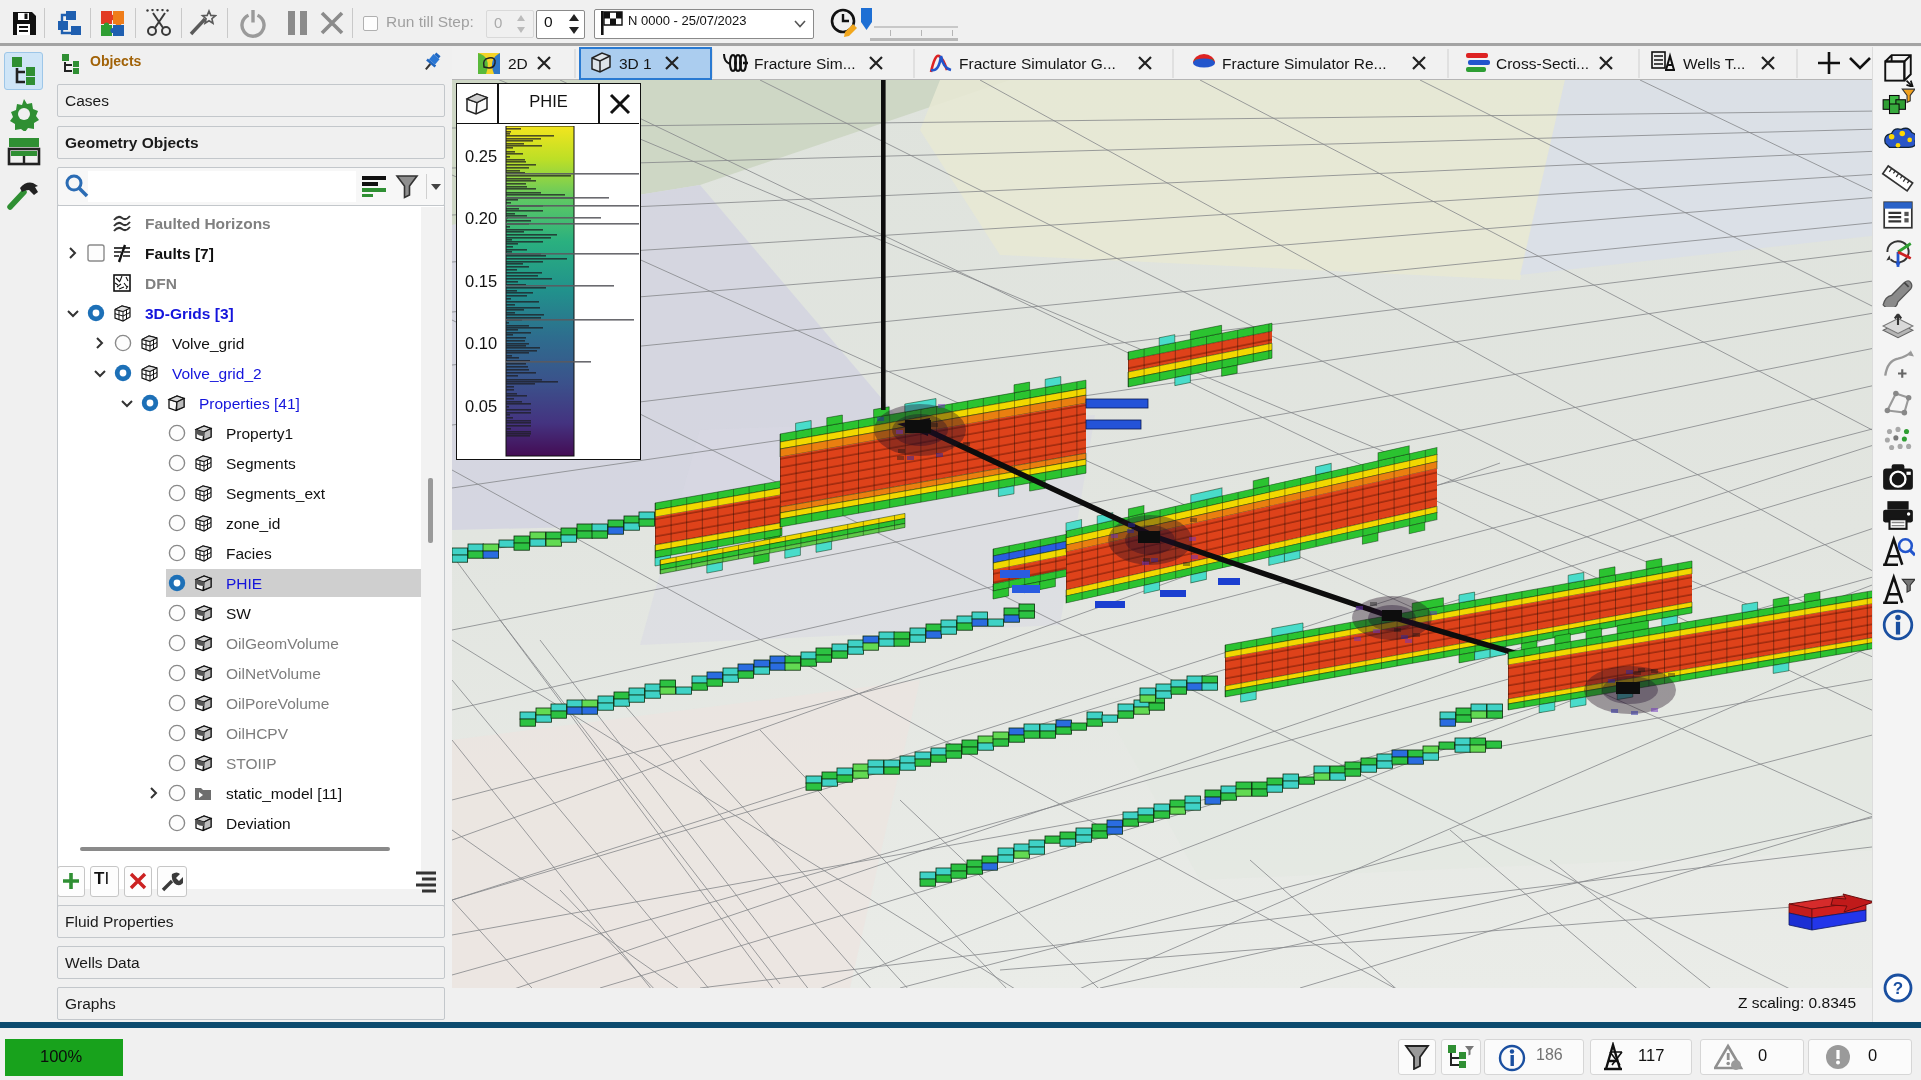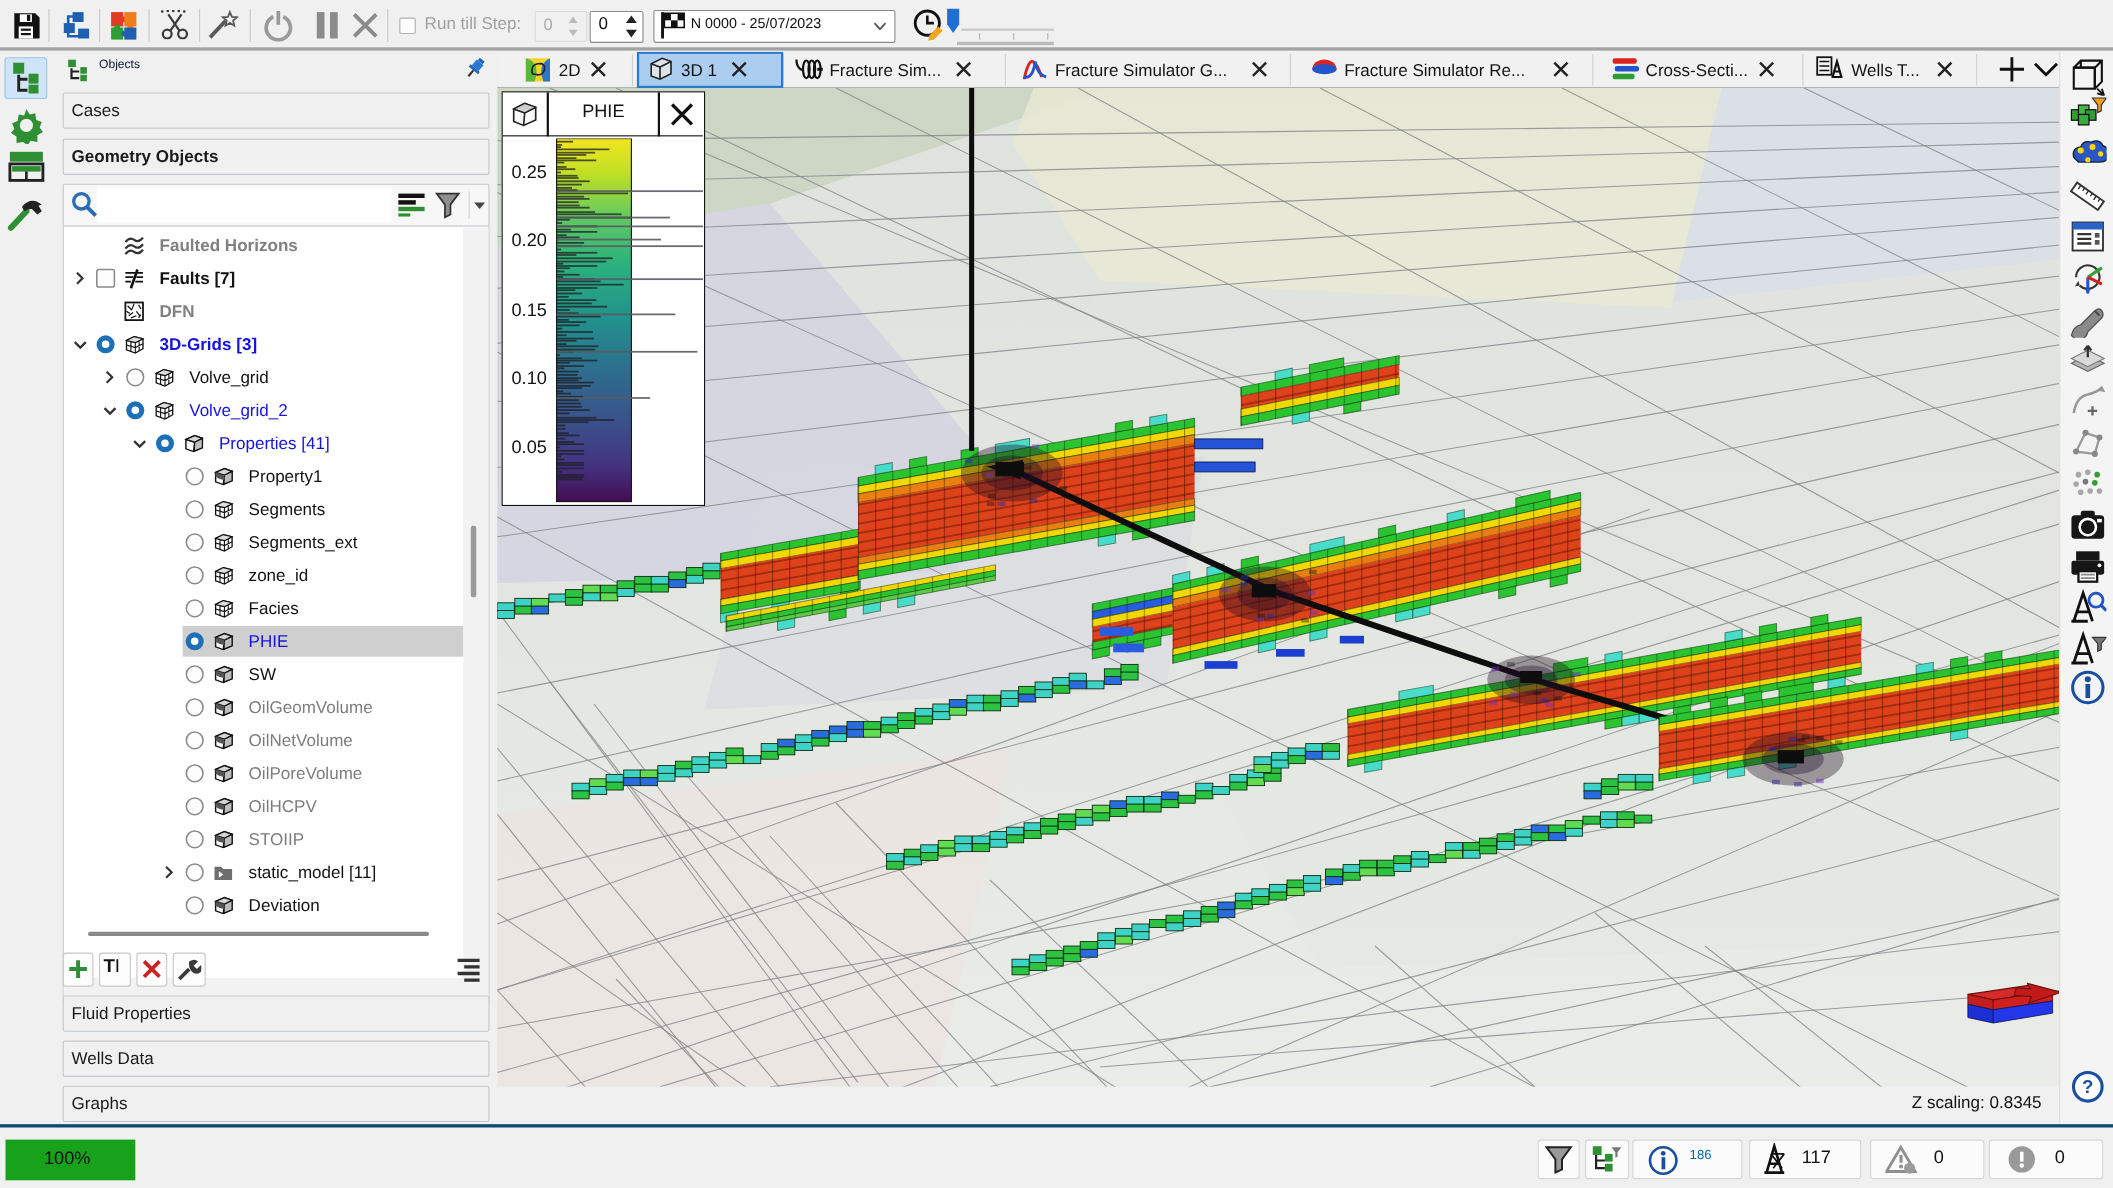--- a/index.html
+++ b/index.html
@@ -10,21 +10,21 @@
 #leftpanel{left:48px;top:47px;width:404px;height:983px;background:#f0f0f0}
 .secbar{position:absolute;left:9px;width:388px;height:33px;background:#f0f0f0;
  border:1px solid #c3c7cb;border-radius:2px;font-size:15.5px;color:#1a1a1a;
  line-height:31px;padding-left:7px}
 #tabbar{left:452px;top:47px;width:1420px;height:33px;background:#f1f1f1;border-bottom:1px solid #b5b5b5}
 #scene{left:452px;top:80px;width:1428px;height:908px}
 #legend{left:456px;top:83px;width:185px;height:377px;background:#fff;border:1.6px solid #111}
 #zbar{left:452px;top:988px;width:1420px;height:34px;background:#f0f0f0;
  font-size:15.5px;color:#111;text-align:right;line-height:30px;padding-right:16px}
 #rightbar{left:1872px;top:47px;width:49px;height:975px;background:#f4f4f4;border-left:1px solid #dcdcdc}
-#statusbar{left:0;top:1022px;width:1921px;height:58px;background:#f0f0f0;border-top:3px solid #0c4a6e}
+#statusbar{left:0;top:1022px;width:1921px;height:58px;background:#f0f0f0;border-top:6px solid #0c4a6e}
 .sbtn{position:absolute;top:11px;height:36px;background:#fbfbfb;border:1px solid #d6d6d6;border-radius:3px}
 </style></head>
 <body>
 <div id="toolbar" class="abs">
     <svg class="abs" style="left:10px;top:9px" width="29" height="29" viewBox="0 0 29 29">
       <path d="M3 3h19l4 4v19H3z" fill="#111"></path>
       <rect x="8" y="4" width="11" height="7" fill="#fff"></rect>
       <rect x="14.5" y="4.5" width="3" height="5.5" fill="#111"></rect>
       <rect x="7" y="15" width="13" height="11" fill="#fff"></rect>
       <rect x="9" y="17" width="9" height="2" fill="#111"></rect>
@@ -144,21 +144,21 @@
 <path d="M14 11 q6-7 13-5 l5 3 -3 1 3 5 -4 3 -5-5 q-4 0-7 2z" fill="#222"></path>
     </svg>
   </div>
 <div id="leftpanel" class="abs">
     <svg class="abs" style="left:13px;top:7px" width="20" height="20" viewBox="0 0 20 20">
       <rect x="1" y="0" width="7" height="7" fill="#2f8f33"></rect>
       <rect x="12" y="7" width="6" height="6" fill="#2f8f33"></rect>
       <rect x="12" y="14" width="6" height="6" fill="#2f8f33"></rect>
 <path d="M4 8 v9 h7 M4 11 h7" stroke="#222" stroke-width="2" fill="none"></path>
     </svg>
-    <div class="abs" style="left:42px;top:6px;font-size:11px;font-weight:normal;color:#0f172a">Objects</div>
+    <div class="abs" style="left:42px;top:6px;font-size:14px;font-weight:bold;color:#a16207">Objects</div>
     <svg class="abs" style="left:372px;top:3px" width="24" height="24" viewBox="0 0 24 24">
       <g transform="rotate(40 12 12)">
         <rect x="9.2" y="2" width="5.6" height="3" fill="#1f66c0"></rect>
         <rect x="8" y="5" width="8" height="7" fill="#2a77d4"></rect>
         <rect x="6.5" y="12" width="11" height="2.6" fill="#1f66c0"></rect>
         <rect x="11" y="14.6" width="2" height="7" fill="#333"></rect>
       </g>
     </svg>
     <div class="secbar" style="top:37px">Cases</div>
     <div class="secbar" style="top:79px;font-weight:bold">Geometry Objects</div>
@@ -1297,21 +1297,21 @@
       <rect x="12" y="17" width="7" height="7" fill="#2f8f33"></rect>
       <path d="M4 9 v12 h8 M4 14 h8" stroke="#222" stroke-width="2" fill="none"></path>
       <path d="M18 2 h9 l-3.5 4.5 v4 l-2 1 v-5z" fill="#777"></path>
     </svg>
     <div class="sbtn" style="left:1484px;width:100px"></div>
     <svg class="abs" style="left:1498px;top:16px" width="28" height="28" viewBox="0 0 28 28">
       <circle cx="14" cy="14" r="12" stroke="#1a4fa0" stroke-width="2.4" fill="none"></circle>
       <rect x="12.5" y="11" width="3.4" height="11" fill="#1a4fa0"></rect>
       <circle cx="14" cy="7.5" r="2.2" fill="#1a4fa0"></circle>
     </svg>
-    <div class="abs" style="left:1536px;top:18px;font-size:12px;color:#0369a1">186</div>
+    <div class="abs" style="left:1536px;top:18px;font-size:16px;color:#737373">186</div>
     <div class="sbtn" style="left:1590px;width:102px"></div>
     <svg class="abs" style="left:1602px;top:14px" width="26" height="30" viewBox="0 0 26 30">
       <path d="M4 27 L11 3 L18 27 M6.5 19 h9 M2 27 h18" stroke="#111" stroke-width="2.4" fill="none"></path>
       <path d="M8 10 h12 M8 10 l10 13 M20 10 l-10 13" stroke="#111" stroke-width="1.6"></path>
     </svg>
     <div class="abs" style="left:1638px;top:18px;font-size:16.5px;color:#111">117</div>
     <div class="sbtn" style="left:1700px;width:104px"></div>
     <svg class="abs" style="left:1714px;top:15px" width="30" height="28" viewBox="0 0 30 28">
       <path d="M14 3 L27 25 H1z" fill="none" stroke="#8f8f8f" stroke-width="2.6"></path>
       <rect x="12.8" y="10" width="2.8" height="7" fill="#8f8f8f"></rect>

